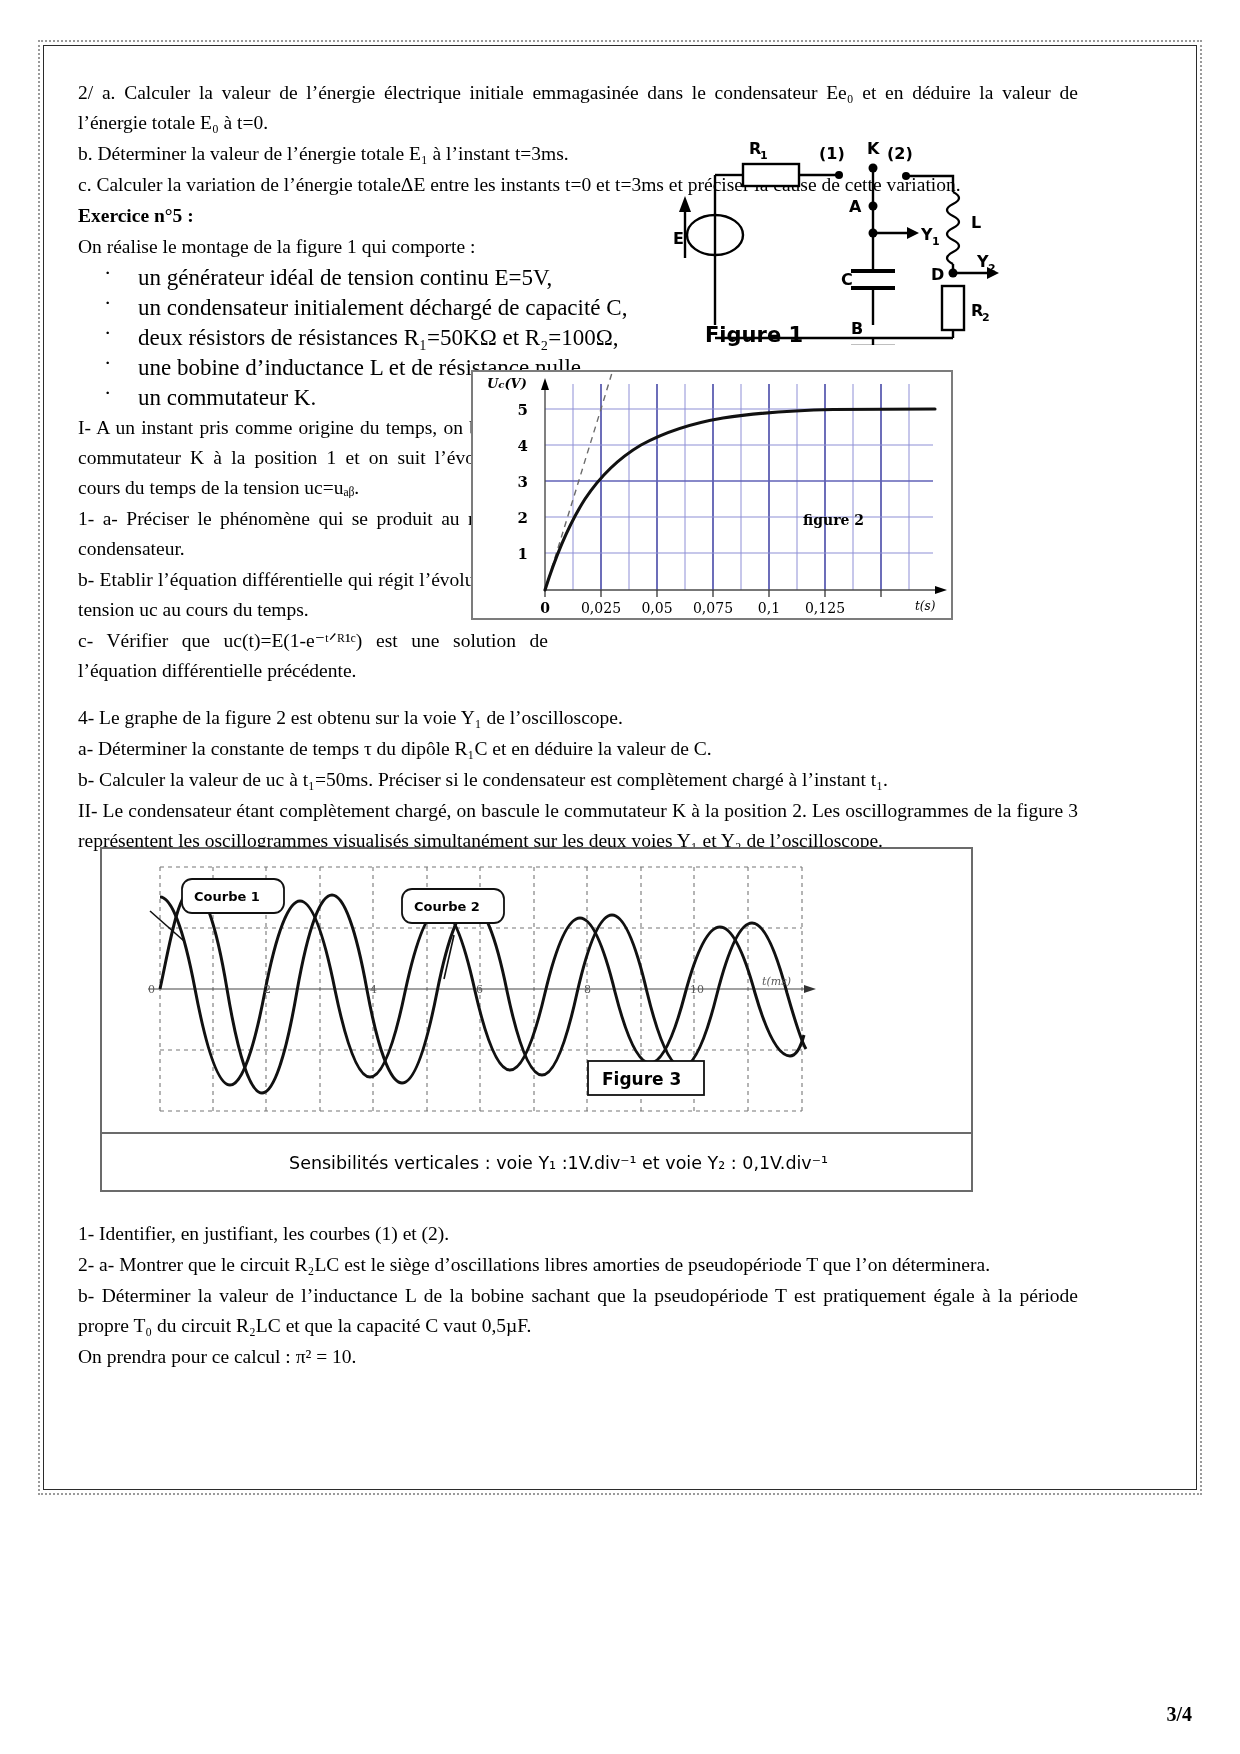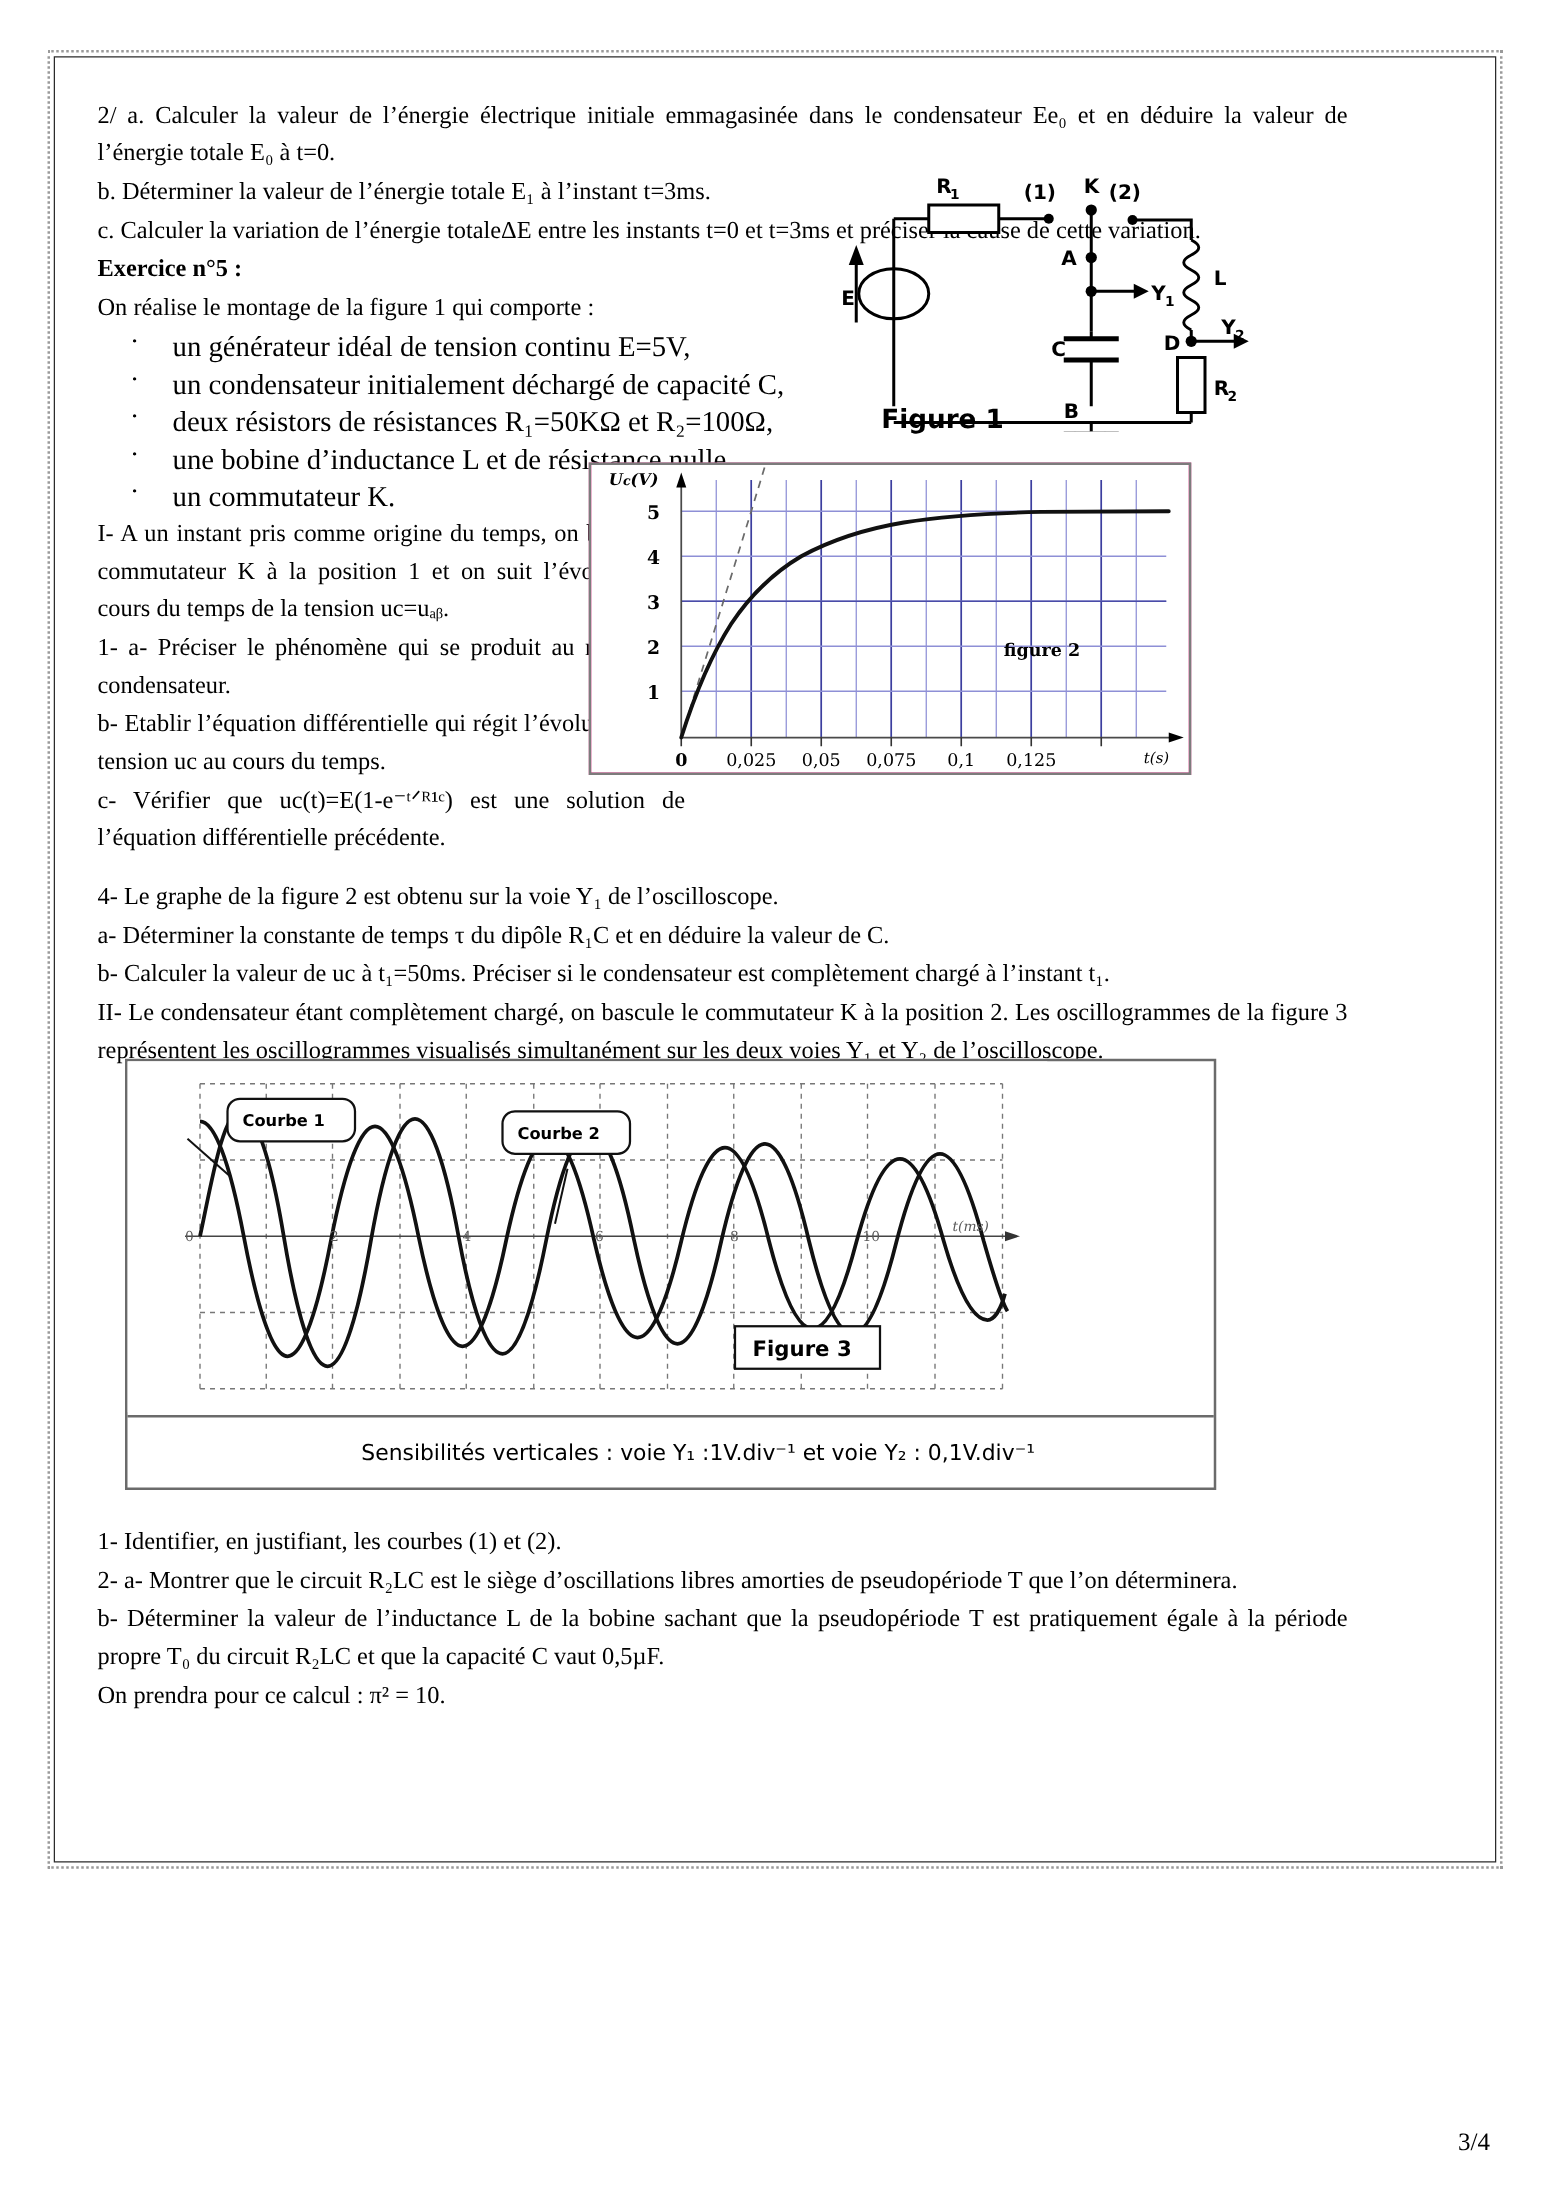--- a/index.html
+++ b/index.html
@@ -33,40 +33,40 @@
 
   
   .fig1{position:absolute;left:655px;top:140px;width:360px;height:205px;}
   .fig1 svg{display:block;}
   .fig1cap{position:absolute;left:705px;top:323px;font-size:21px;font-weight:bold;
            font-family:"DejaVu Sans","Liberation Sans",sans-serif;}
 
   
   .fig2box{
     position:absolute;left:471px;top:370px;width:482px;height:250px;
-    border:2px solid #7c7c7c;box-sizing:border-box;background:#ec4899;
+    border:2px solid #7c7c7c;box-sizing:border-box;background:#b91c1c;
   }
   .fig2box svg{display:block;}
 
   
   .fig3box{
     position:absolute;left:100px;top:847px;width:873px;height:345px;
     border:2px solid #6b6b6b;box-sizing:border-box;background:#fff;
   }
   .fig3sep{position:absolute;left:0;top:283px;width:100%;height:0;
            border-top:2px solid #6b6b6b;}
   .fig3cap{
     position:absolute;left:0;top:285px;width:100%;height:58px;
     display:flex;align-items:center;justify-content:center;
     font-family:"DejaVu Sans","Liberation Sans",sans-serif;font-size:17.5px;padding-left:22px;
   }
   .fig3box svg{display:block;}
 
   .footer{
-    position:absolute;right:48px;bottom:28px;font-size:20px;font-weight:normal;
+    position:absolute;right:48px;bottom:28px;font-size:20px;font-weight:bold;
   }
   .callout-txt{font-family:"DejaVu Sans","Liberation Sans",sans-serif;
                font-size:13px;font-weight:bold;}
 </style>
 </head>
 <body>
 
 <div class="page-border"></div>
 <div class="page-border-inner"></div>
 

